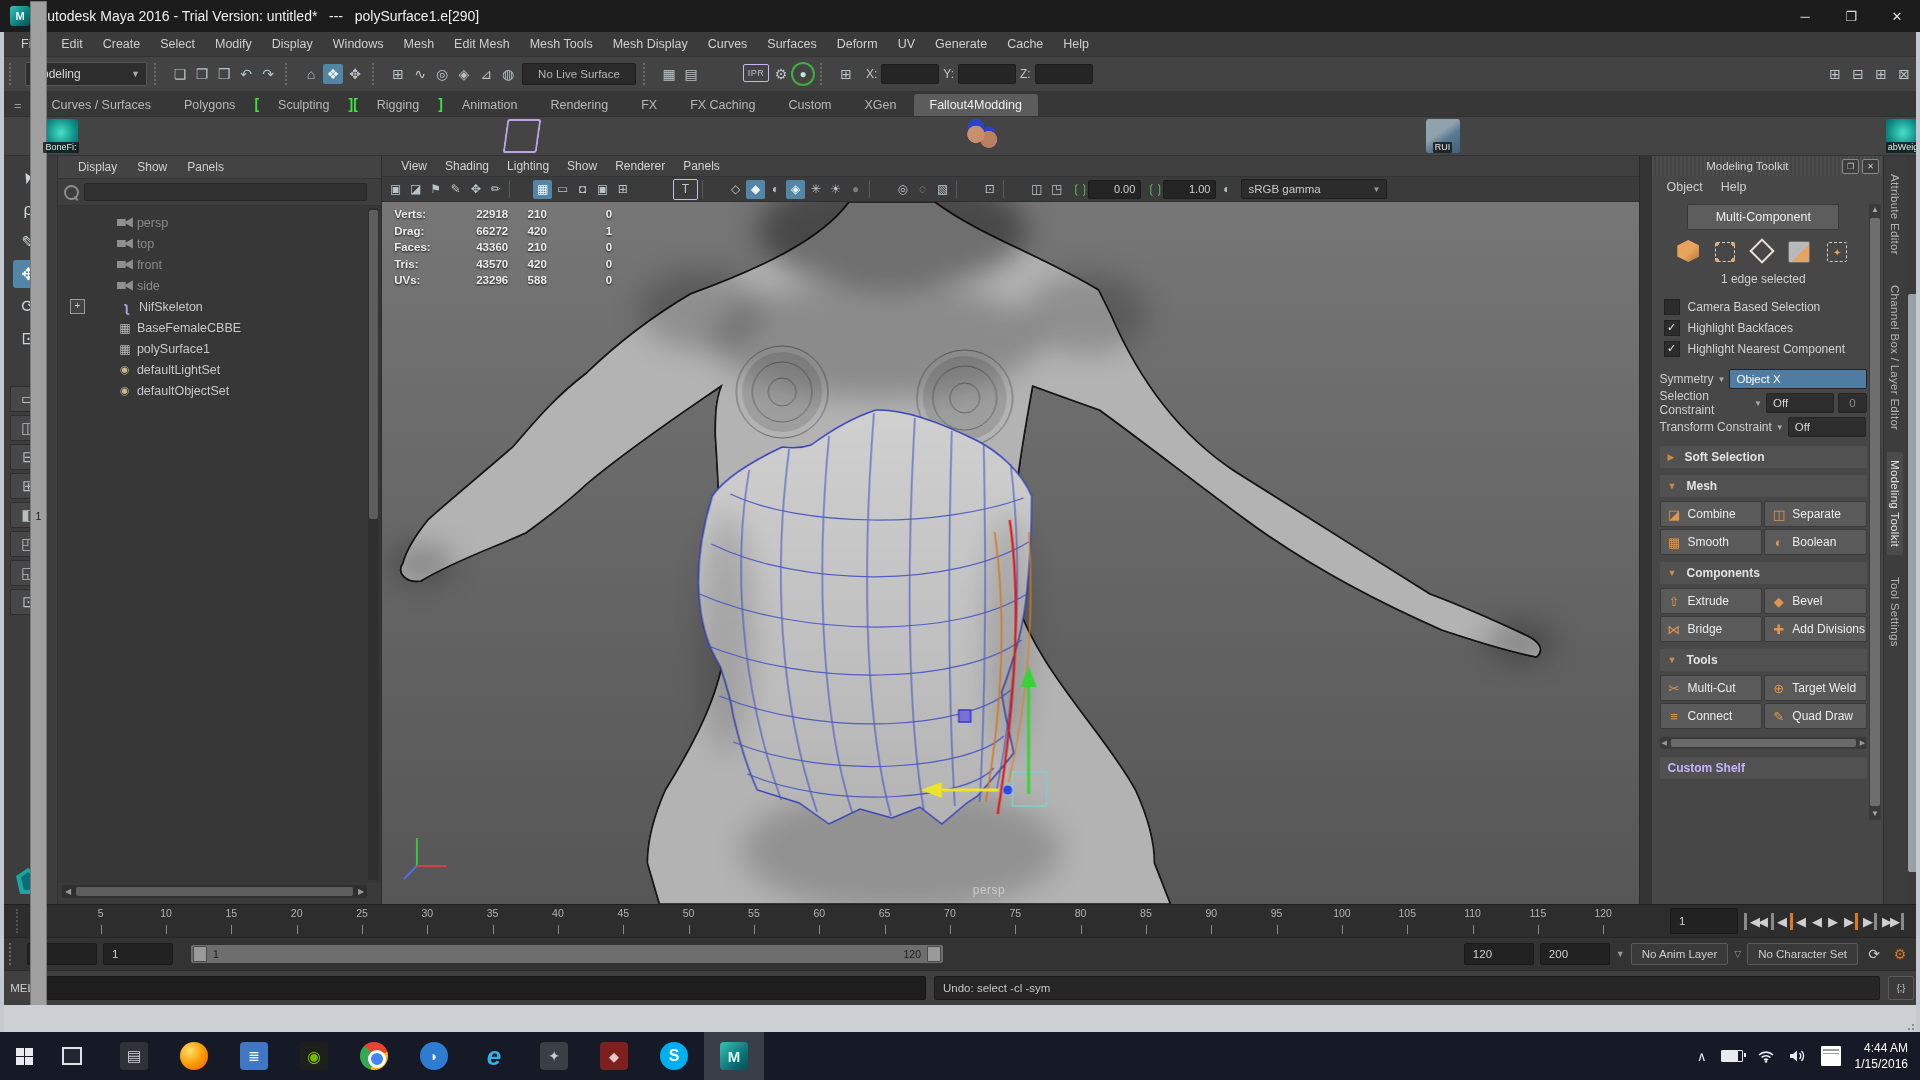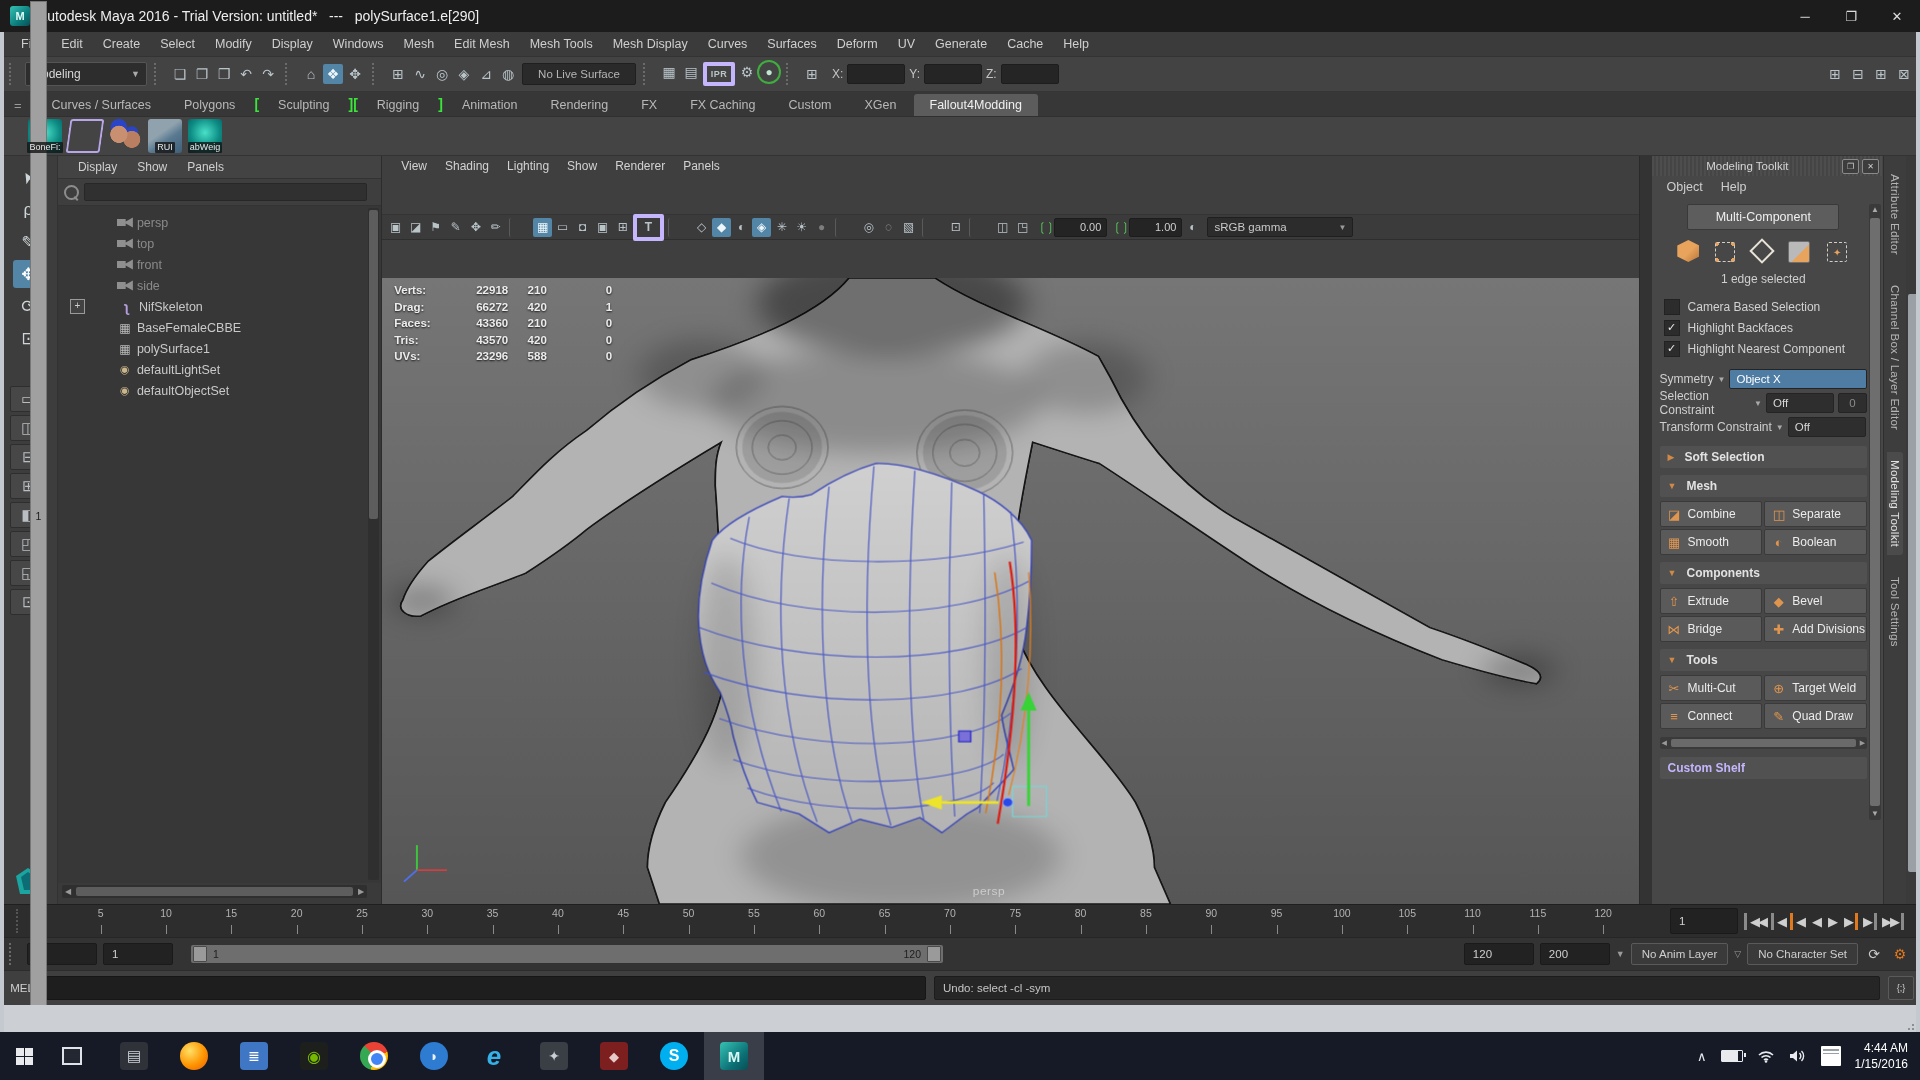--- a/index.html
+++ b/index.html
@@ -21,37 +21,37 @@
   .menubar{height:24px;background:#3b3b3b;display:flex;align-items:center;padding-left:12px;gap:2px;border-bottom:1px solid #333;}
   .menu-item{color:#cfcfcf;font-size:12.5px;padding:3px 9px;}
   
   .statusline{height:34px;background:#434343;display:flex;align-items:center;gap:4px;padding:0 6px;border-bottom:1px solid #363636;}
   .grip{width:7px;height:22px;border-left:2px dotted #6b6b6b;margin:0 3px;}
   .menuset{width:108px;height:22px;background:#2d2d2d;border:1px solid #555;border-radius:2px;color:#d8d8d8;
     font-size:12px;display:flex;align-items:center;padding:0 6px;gap:6px;}
   .menuset .arr{margin-left:auto;font-size:9px;color:#aaa;}
   .tbico{min-width:20px;height:20px;display:inline-flex;align-items:center;justify-content:center;color:#b9c4c9;
     font-size:14px;border-radius:2px;}
-  .tbico.txt{font-size:9px;font-weight:bold;letter-spacing:.5px;border:4px solid #c4b5fd;padding:0 2px;height:16px;}
+  .tbico.txt{font-size:9px;font-weight:normal;letter-spacing:.5px;border:1px solid #c4b5fd;padding:0 2px;height:16px;margin-left:40px;}
   .tbico.active{background:#5285a6;color:#eef6fa;}
   .tbico.green{box-shadow:0 0 0 2px #3fae3f;color:#bfe8d2;border-radius:50%;font-size:12px;}
   .tbico.dim{color:#7d7d7d;}
   .tbico.sep{min-width:4px;border-left:1px solid #5a5a5a;height:18px;margin:0 3px;}
   .nolive{width:112px;height:20px;background:#2a2a2a;border:1px solid #1f1f1f;border-radius:2px;color:#b5b5b5;
     font-size:11.5px;display:flex;align-items:center;justify-content:center;}
   .coord{display:flex;align-items:center;gap:4px;color:#c5c5c5;font-size:12px;margin-left:6px;}
   .coord .cfield{width:56px;height:18px;background:#252525;border:1px solid #1d1d1d;border-radius:2px;}
   .status-right{margin-left:auto;display:flex;gap:3px;}
   
   .shelftabs{height:24px;background:#373737;display:flex;align-items:flex-end;padding-left:8px;border-bottom:1px solid #303030;}
   .collapse-grip{color:#9a9a9a;font-size:13px;margin:0 14px 3px 6px;}
   .shelf-tab{color:#b8b8b8;font-size:12.5px;padding:4px 16px;margin-right:1px;}
   .shelf-tab.active{background:#5c5c5c;color:#f0f0f0;border-radius:3px 3px 0 0;}
   .shelf-tab.bracket{color:#39e639;font-weight:bold;padding:4px 2px;font-size:14px;}
-  .shelfrow{height:38px;background:#444;display:flex;align-items:center;gap:6px;padding-left:28px;border-bottom:1px solid #333;}
+  .shelfrow{height:38px;background:#444;display:flex;align-items:center;gap:6px;padding-left:44px;border-bottom:1px solid #333;justify-content:space-between;}
   .shelf-item{position:relative;width:34px;height:34px;border-radius:3px;display:flex;align-items:flex-end;justify-content:center;}
   .shelf-label{position:relative;z-index:2;background:rgba(20,20,20,.8);color:#e8e8e8;font-size:9px;line-height:11px;
     padding:0 2px;border-radius:1px;white-space:nowrap;}
   .ico-maya{background:radial-gradient(circle at 50% 40%,#49e0c8,#0d8c84 55%,#06535c);}
   .ico-pin{background:#444;box-shadow:inset 0 0 0 2px #b9a6e8;border-radius:40%/60%;transform:skewX(-8deg);}
   .ico-heads{background:radial-gradient(circle at 32% 45%,#c89070 28%,transparent 30%),
              radial-gradient(circle at 70% 60%,#b97f60 26%,transparent 28%),
              radial-gradient(circle at 32% 24%,#2a44c8 22%,transparent 25%),
              radial-gradient(circle at 70% 40%,#2a44c8 18%,transparent 22%),#444;}
   .ico-rui{background:linear-gradient(145deg,#8fa2ad 40%,#5a7a92 60%,#3f607a);}
@@ -86,21 +86,21 @@
   .ol-ico.mesh{color:#b8b8b8;}
   .ol-ico.set{color:#c9b68a;font-size:11px;}
   .ol-label{color:#c9c9c9;font-size:12.5px;}
   .ol-label.gray{color:#8a8a8a;}
   .ol-vscroll{position:absolute;right:2px;top:52px;bottom:24px;width:11px;background:#2f2f2f;border-radius:2px;}
   .ol-vscroll .thumb{position:absolute;left:1px;right:1px;top:2px;height:46%;background:#5d5d5d;border-radius:2px;}
   .ol-hscroll{height:13px;margin:2px 14px 6px 4px;background:#2f2f2f;border-radius:2px;display:flex;align-items:center;}
   .ol-hscroll .arrow{color:#9a9a9a;font-size:8px;padding:0 3px;}
   .ol-hscroll .thumb{flex:1;height:9px;background:#5d5d5d;border-radius:2px;margin:0 2px;}
   
-  .viewport{width:1259px;display:flex;flex-direction:column;background:#3f3f3f;border-right:1px solid #2a2a2a;gap:38px;}
+  .viewport{width:1259px;display:flex;flex-direction:column;background:#3f3f3f;border-right:1px solid #2a2a2a;}
   .vp-menus{height:20px;display:flex;align-items:center;padding-left:10px;background:#3f3f3f;}
   .vp-menus .menu-item{font-size:12px;padding:2px 9px;color:#d2d2d2;}
   .vp-icons{height:24px;display:flex;align-items:center;gap:1px;padding:0 4px;background:#3b3b3b;border-top:1px solid #343434;border-bottom:1px solid #2e2e2e;}
   .vp-icons .tbico{min-width:19px;height:19px;font-size:12px;}
   .bracket-ico{color:#58c858;font-size:12px;letter-spacing:-2px;margin-left:4px;}
   .vp-field{width:46px;height:17px;background:#242424;border:1px solid #1c1c1c;border-radius:2px;color:#cfcfcf;
     font-size:11px;display:flex;align-items:center;justify-content:flex-end;padding-right:5px;}
   .vp-select{width:132px;height:18px;background:#2c2c2c;border:1px solid #1f1f1f;border-radius:2px;color:#c9c9c9;
     font-size:11.5px;display:flex;align-items:center;padding:0 6px;gap:6px;margin-left:4px;}
   .vp-select .arr{margin-left:auto;font-size:8px;color:#9a9a9a;}

